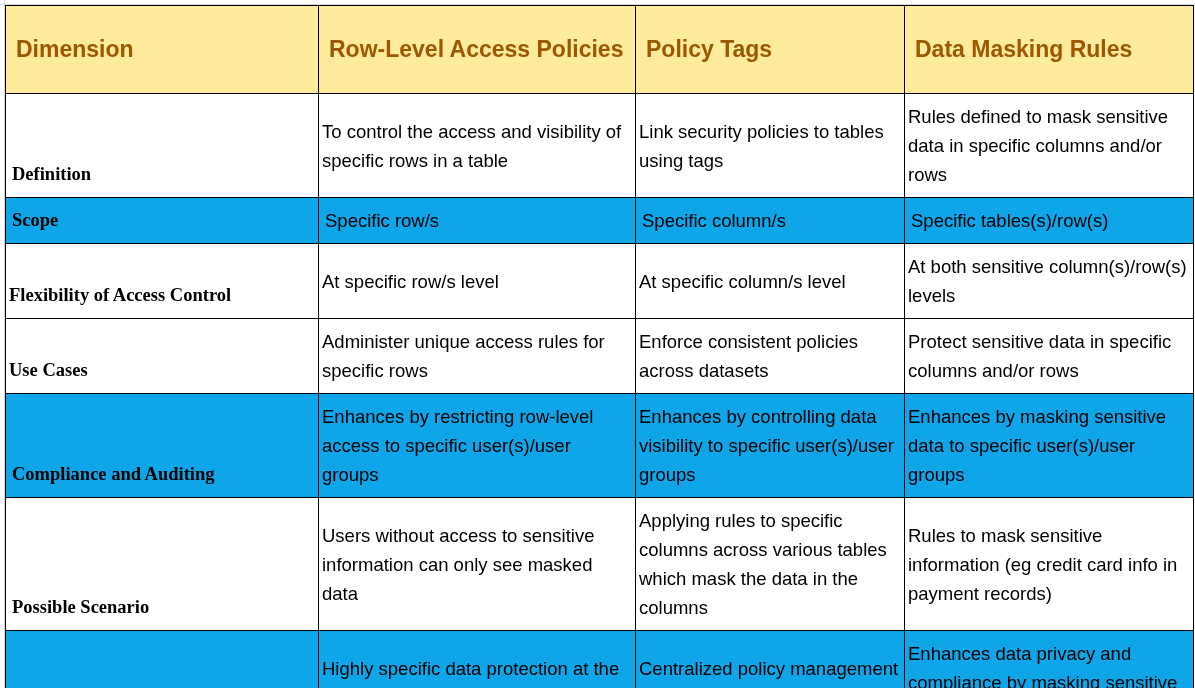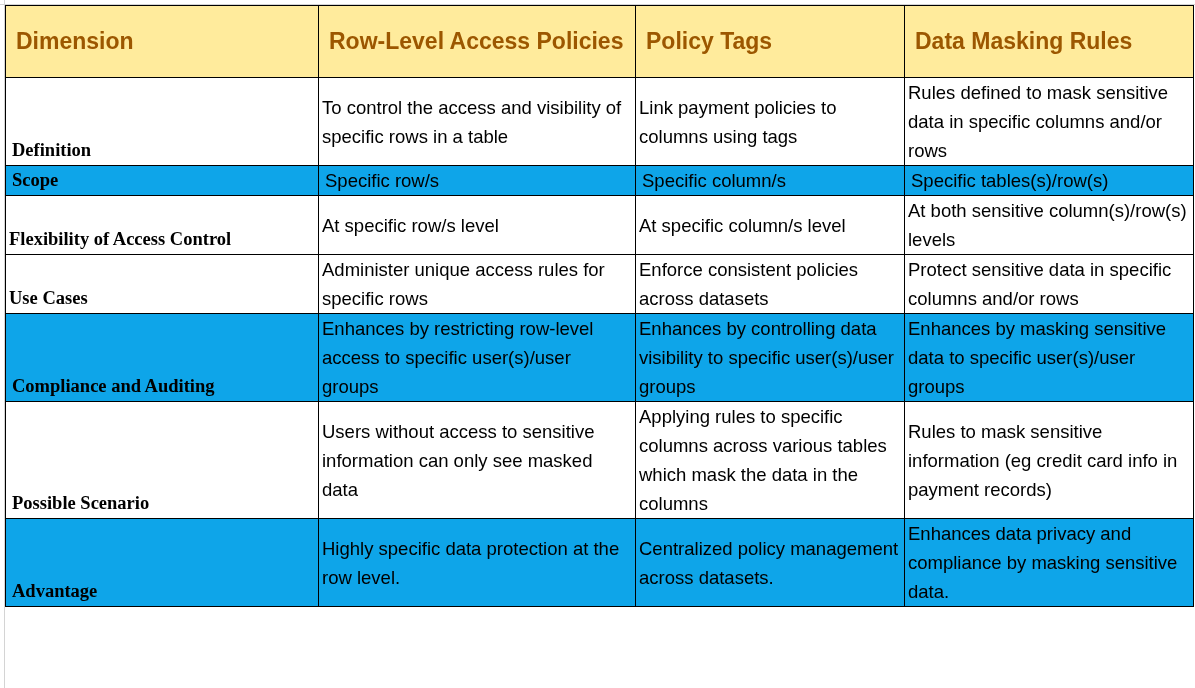--- a/index.html
+++ b/index.html
@@ -33,21 +33,21 @@
   table.cmp {
     position: absolute;
     left: 5px;
     top: 5px;
     border-collapse: collapse;
     table-layout: fixed;
     width: 1188px;
   }
   table.cmp td, table.cmp th {
     border: 1.5px solid #000000;
-    padding: 0 3px;
+    padding: 8px 3px;
     font-size: 18.5px;
     line-height: 29px;
     color: #000000;
     overflow: hidden;
     white-space: normal;
     word-wrap: break-word;
     margin-left: 28px;
   }
   table.cmp th {
     background: #ffeb9c;
@@ -99,21 +99,21 @@
         <th>Dimension</th>
         <th>Row-Level Access Policies</th>
         <th style="padding-left:10px">Policy Tags</th>
         <th>Data Masking Rules</th>
       </tr>
     </thead>
     <tbody>
       <tr class="plain" style="height:88px">
         <td class="dim">Definition</td>
         <td class="val">To control the access and visibility of specific rows in a table</td>
-        <td class="val"> Link payment policies to columns using tags</td>
+        <td class="val"> Link security policies to tables using tags</td>
         <td class="val"> Rules defined to mask sensitive data in specific columns and/or rows</td>
       </tr>
       <tr class="alt" style="height:29px">
         <td class="dim lead">Scope</td>
         <td class="val lead"> Specific row/s</td>
         <td class="val lead"> Specific column/s</td>
         <td class="val lead"> Specific tables(s)/row(s)</td>
       </tr>
       <tr class="plain" style="height:58px">
         <td class="dim" style="padding-left:3px">Flexibility of Access Control</td>

